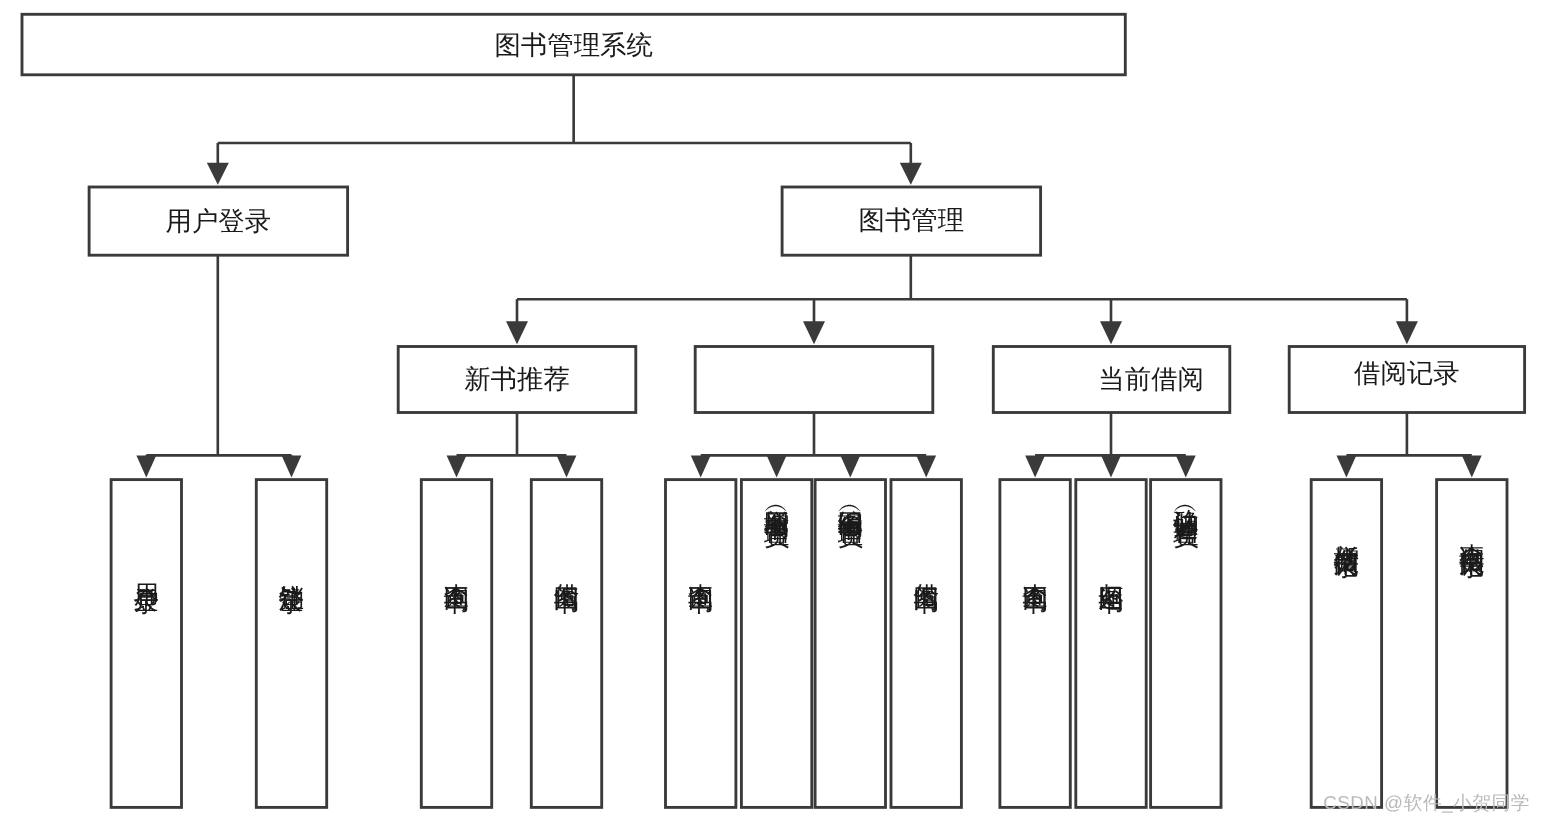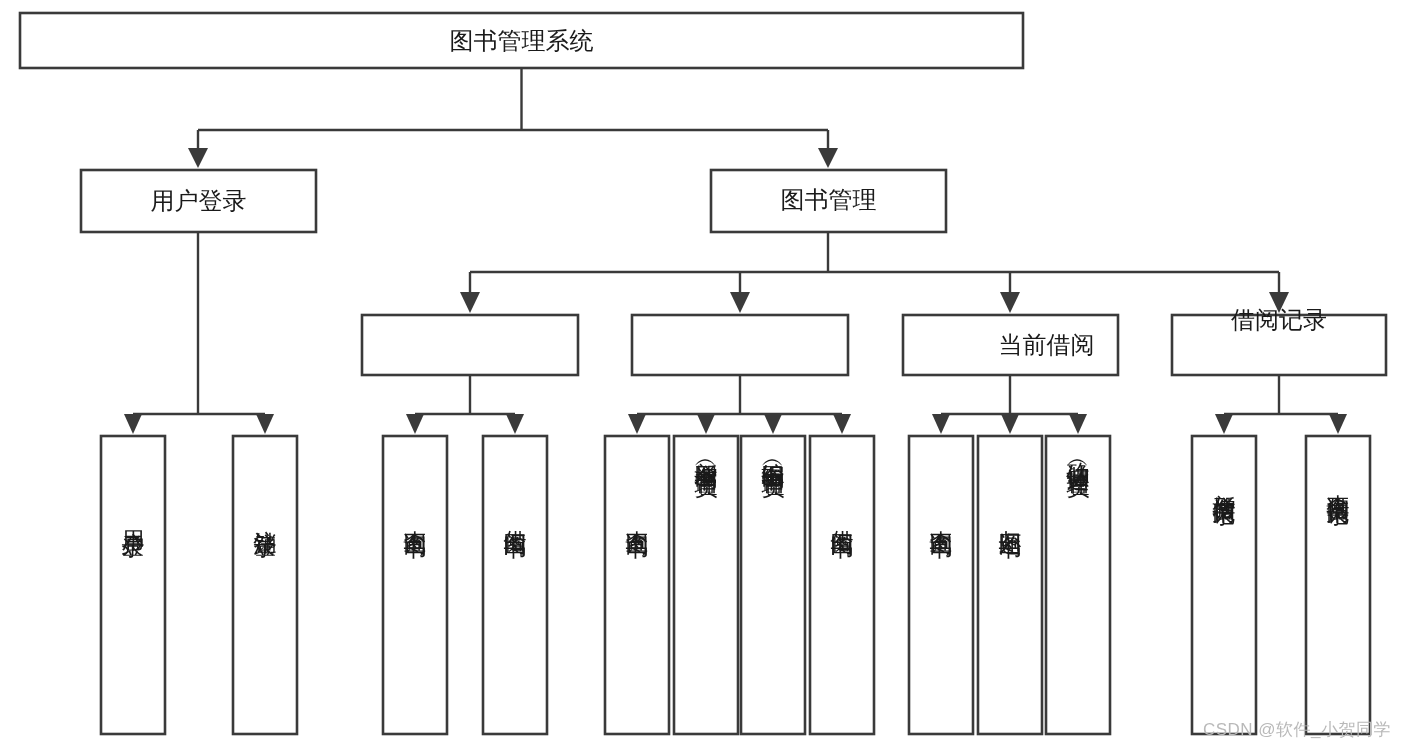--- a/index.html
+++ b/index.html
@@ -198,24 +198,27 @@
     <span class="hlabel-text">图书管理系统</span>
   </div>
 
   <div class="hlabel-wrap" style="left:81px; top:170px; width:235px; height:62px;">
     <span class="hlabel-text">用户登录</span>
   </div>
   <div class="hlabel-wrap" style="left:711px; top:170px; width:235px; height:59px;">
     <span class="hlabel-text">图书管理</span>
   </div>
 
+  <div class="hlabel-wrap" style="left:362px; top:315px; width:216px; height:60px;">
+    <span class="hlabel-text">新书推荐</span>
+  </div>
   <div class="hlabel-wrap" style="left:903px; top:315px; width:215px; height:60px;padding-left:36px;">
     <span class="hlabel-text">当前借阅</span>
   </div>
-  <div class="hlabel-wrap" style="left:1172px; top:296px; width:214px; height:47px;">
+  <div class="hlabel-wrap" style="left:1172px; top:315px; width:214px; height:47px;">
     <span class="hlabel-text">借阅记录</span>
   </div>
 
   <div class="vlabel-wrap" style="left:101px; top:436px; width:64px; height:298px; padding-top:76px;">
     <span class="vlabel-text">用户登录</span>
   </div>
   <div class="vlabel-wrap" style="left:233px; top:436px; width:64px; height:298px; padding-top:76px;">
     <span class="vlabel-text">注销登录</span>
   </div>
 

